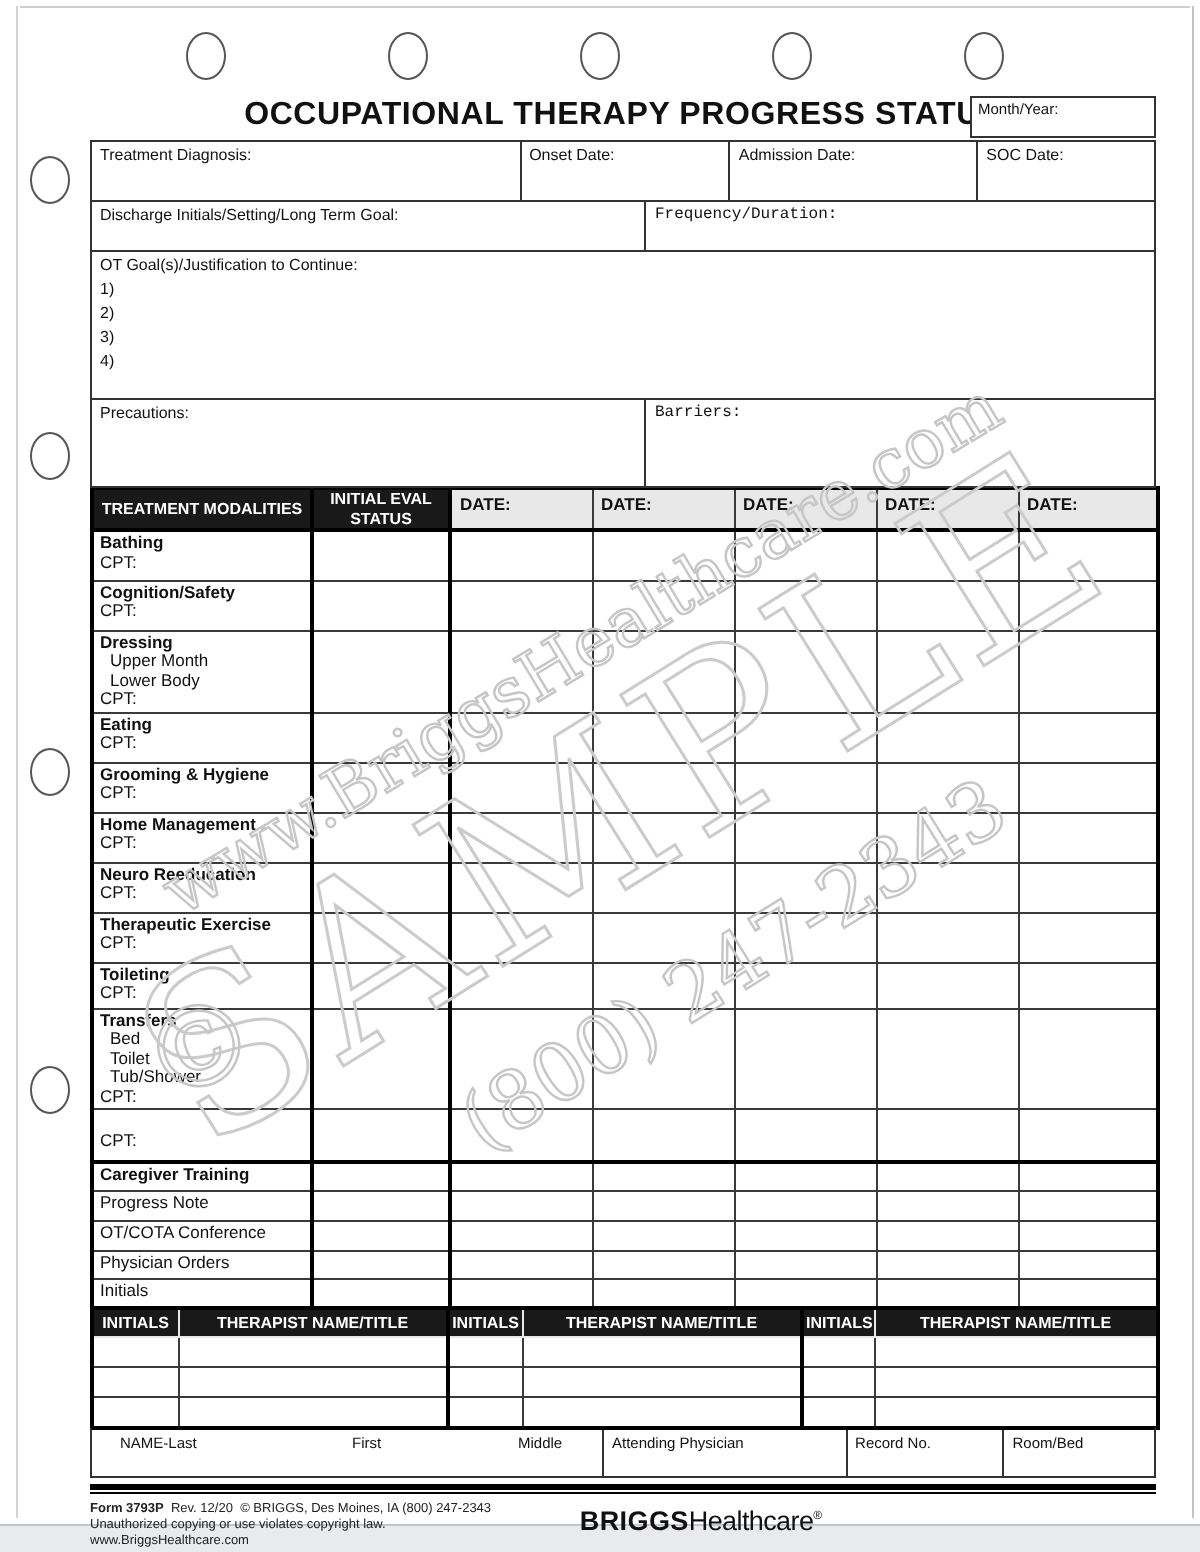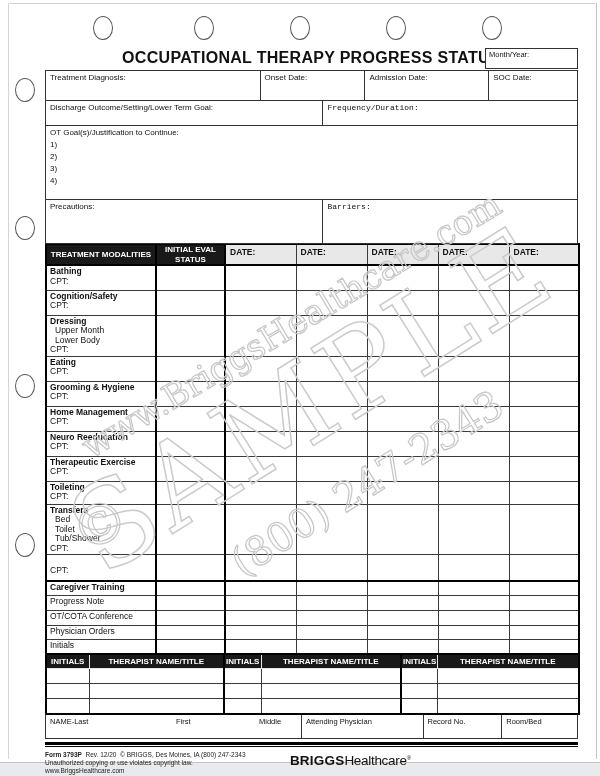--- a/index.html
+++ b/index.html
@@ -57,21 +57,21 @@
   .sig-table th {
     background:#191919; color:#fff; font-size:8px; font-weight:bold; height:15px;
     text-align:center; vertical-align:middle; border-color:#e8e8e8;
   }
   .sig-table td { height:15px; }
   .sig-table .gsep { border-left:2px solid #000; }
   
   .name-strip { display:flex; height:26px; border:1px solid #333; border-top:2px solid #000; margin-top:-2px; box-sizing:border-box; }
   .ns-names { position:relative; width:256px; font-size:7.5px; }
   .ns-names span { position:absolute; top:2px; }
-  .ns-l1 { left:4px; } .ns-l2 { left:130px; } .ns-l3 { left:213px; }
+  .ns-l1 { left:14px; } .ns-l2 { left:130px; } .ns-l3 { left:213px; }
   .ns-box { border-left:1px solid #333; font-size:7.5px; padding:2px 4px; box-sizing:border-box; }
   .ns-attending { width:122px; } .ns-record { width:79px; } .ns-room { width:76px; }
   
   .rule-thick { margin-top:3px; height:3px; background:#000; }
   .rule-thin  { margin-top:1px; height:1px; background:#000; }
   .footer { display:flex; margin-top:4px; align-items:flex-start; }
   .foot-left { width:228px; font-size:6.5px; line-height:8px; color:#222; }
   .foot-left b { font-weight:bold; }
   .foot-center { width:155px; text-align:center; font-size:13.5px; margin-top:2px; white-space:nowrap; }
   .logo-bold { font-weight:bold; letter-spacing:0.2px; }
@@ -123,21 +123,21 @@
   </div>
 
   <div class="frow">
     <div class="fbox h31 w216">Treatment Diagnosis:</div>
     <div class="fbox h31 w106">Onset Date:</div>
     <div class="fbox h31 w125">Admission Date:</div>
     <div class="fbox h31 w90">SOC Date:</div>
   </div>
 
   <div class="frow">
-    <div class="fbox h26 w279">Discharge Outcome/Setting/Lower Term Goal:</div>
+    <div class="fbox h26 w279">Discharge Initials/Setting/Long Term Goal:</div>
     <div class="fbox h26 w256">Frequency/Duration:</div>
   </div>
 
   <div class="frow">
     <div class="fbox h60" style="width:533px;">
       <span>OT Goal(s)/Justification to Continue:</span>
       <div class="goal-line">1)</div>
       <div class="goal-line">2)</div>
       <div class="goal-line">3)</div>
       <div class="goal-line">4)</div>

